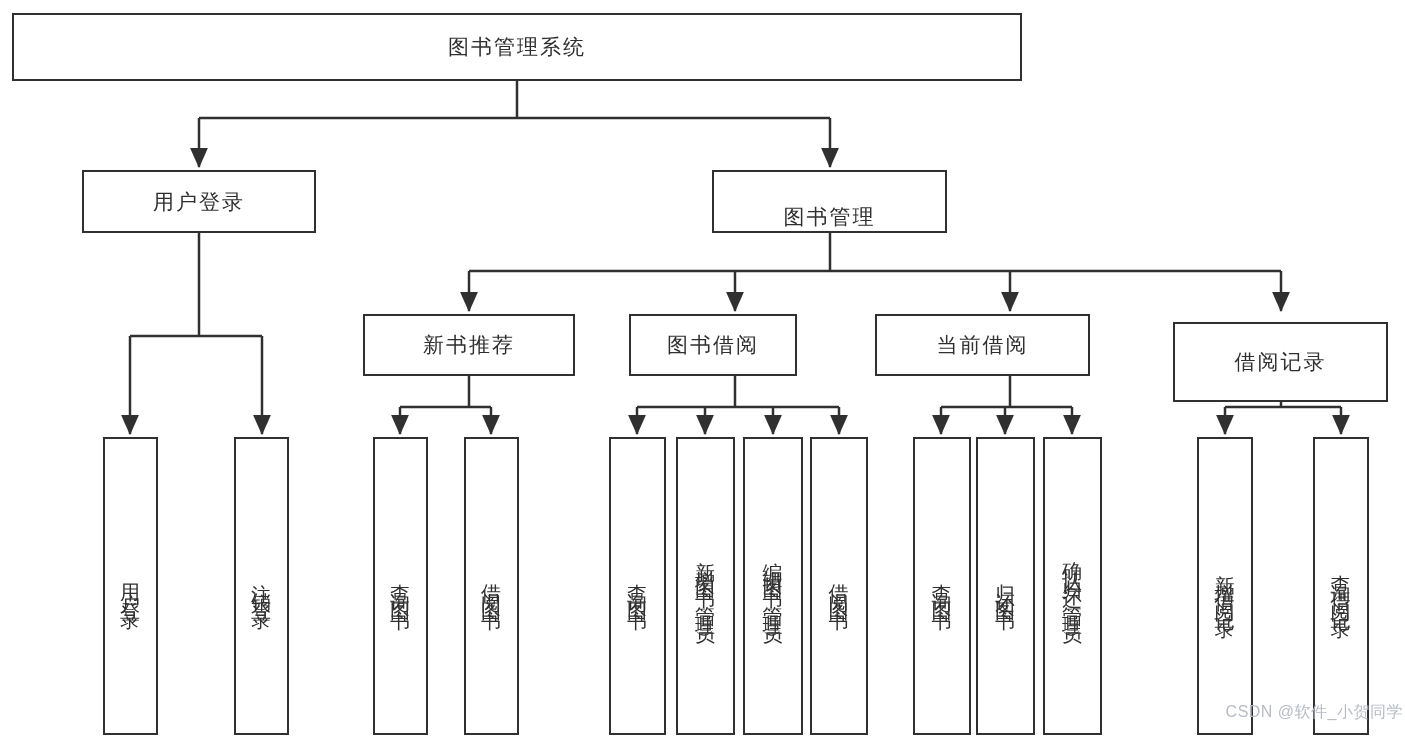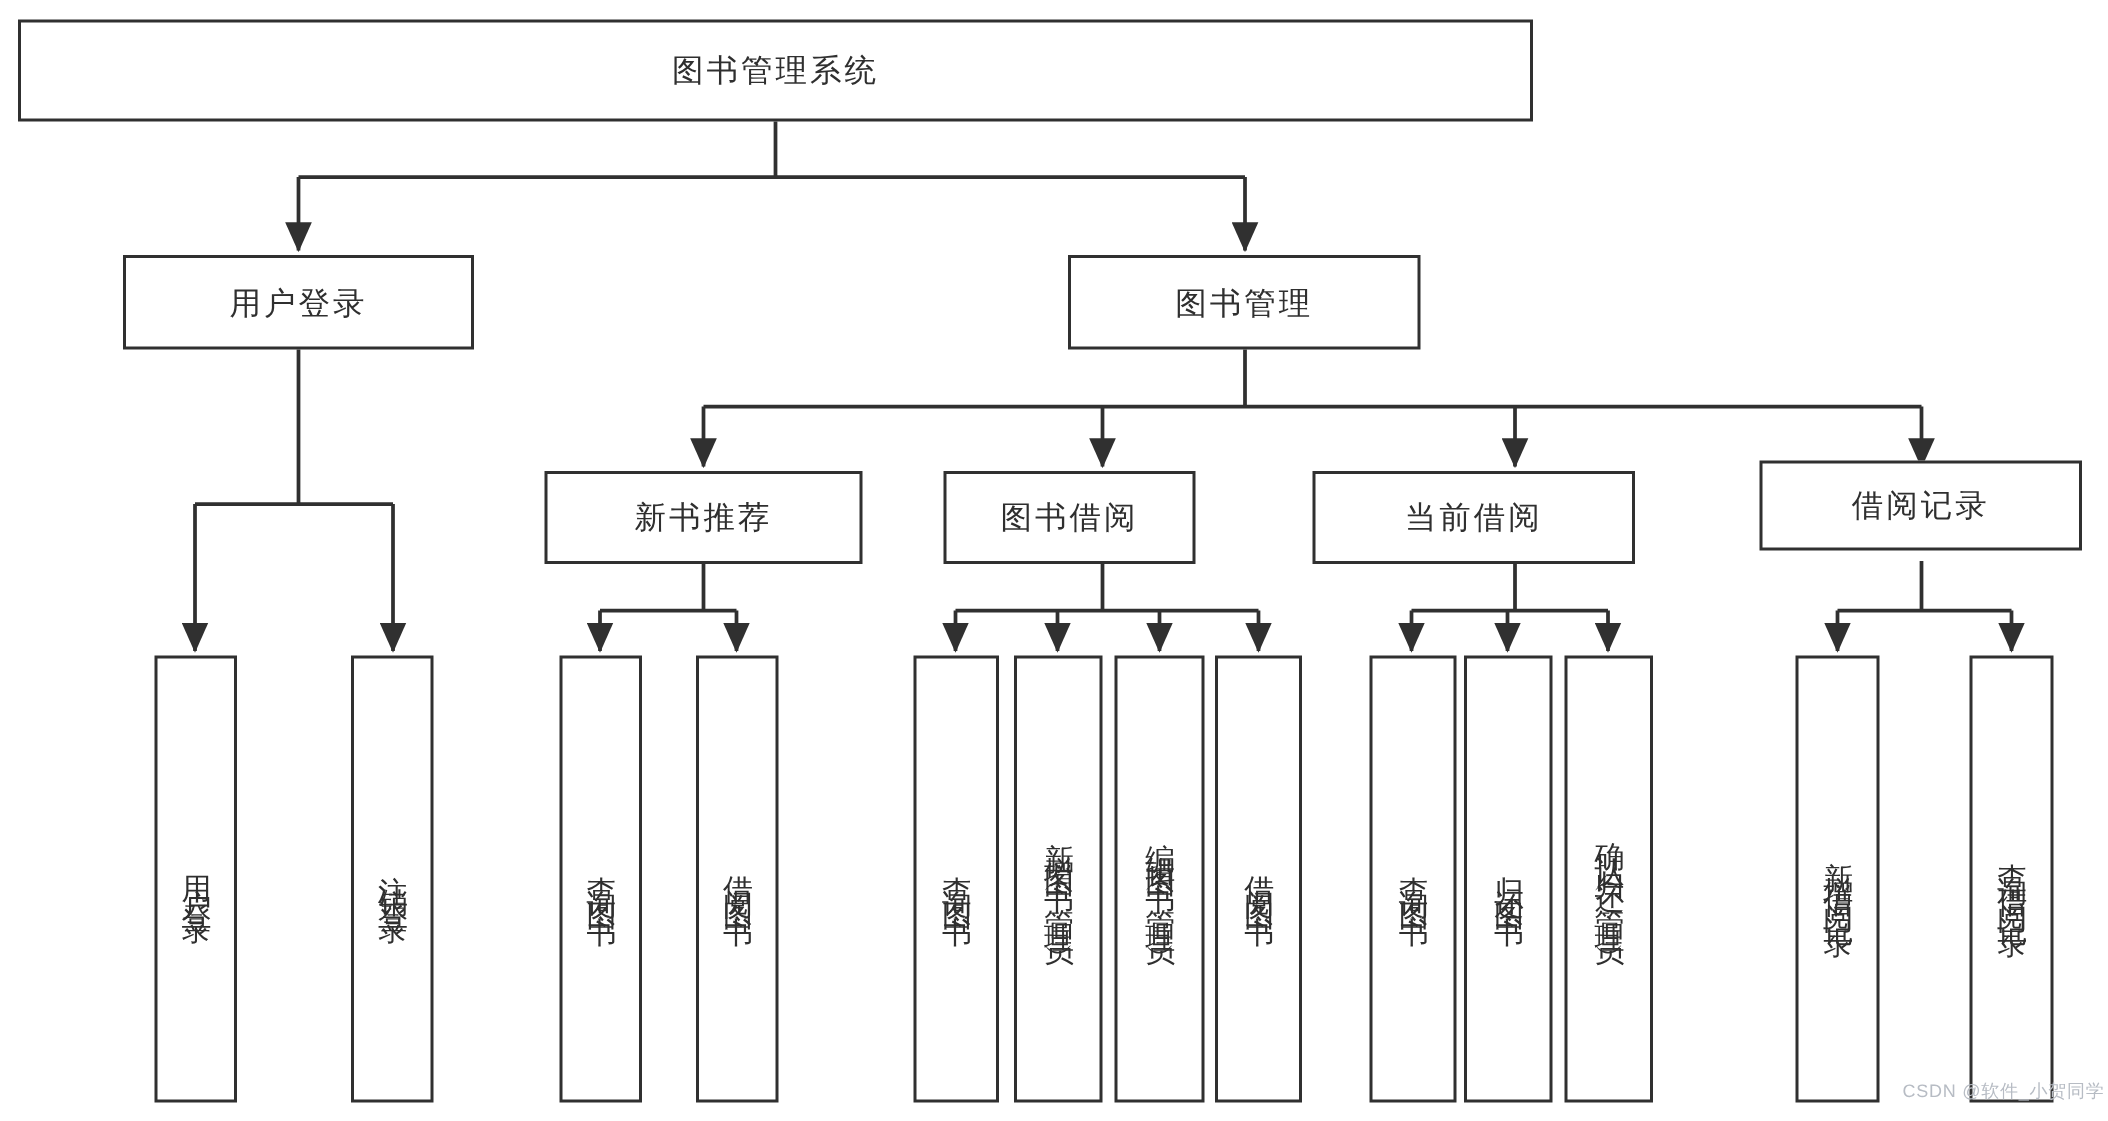--- a/index.html
+++ b/index.html
@@ -15,22 +15,22 @@
     position:absolute;z-index:2;box-sizing:border-box;background:#fff;
     border:2.5px solid var(--line);color:var(--text);
     display:flex;align-items:center;justify-content:center;text-align:center;
   }
   .h-label{font-size:21px;letter-spacing:2px;white-space:nowrap;}
   .v-label{
     writing-mode:vertical-rl;text-orientation:mixed;
     font-size:20px;letter-spacing:9px;line-height:1.1;
   }
   .watermark{
-    position:absolute;z-index:3;right:2px;top:719px;
-    font-size:12px;letter-spacing:0.5px;color:var(--watermark);white-space:nowrap;
+    position:absolute;z-index:3;right:2px;top:702px;
+    font-size:16px;letter-spacing:0.5px;color:var(--watermark);white-space:nowrap;
   }
 </style>
 </head>
 <body>
 
 <div class="stage">
 
   <svg class="connectors" width="1405" height="747" viewBox="0 0 1405 747" xmlns="http://www.w3.org/2000/svg">
     <defs>
       <marker id="arrow" orient="auto" markerUnits="userSpaceOnUse" markerWidth="20" markerHeight="18" refX="17" refY="8" viewBox="0 0 18 16">
@@ -72,34 +72,34 @@
     <line x1="1341" y1="407" x2="1341" y2="434" marker-end="url(#arrow)"></line>
   </svg>
 
   <div class="box" style="left:12px;top:13px;width:1010px;height:68px;">
     <span class="h-label">图书管理系统</span>
   </div>
 
   <div class="box" style="left:82px;top:170px;width:234px;height:63px;">
     <span class="h-label">用户登录</span>
   </div>
-  <div class="box" style="left:712px;top:170px;width:235px;height:63px;">
+  <div class="box" style="left:712px;top:170px;width:235px;height:63px;align-items:flex-end;">
     <span class="h-label">图书管理</span>
   </div>
 
   <div class="box" style="left:363px;top:314px;width:212px;height:62px;text-align:right;">
     <span class="h-label">新书推荐</span>
   </div>
   <div class="box" style="left:629px;top:314px;width:168px;height:62px;">
     <span class="h-label">图书借阅</span>
   </div>
   <div class="box" style="left:875px;top:314px;width:215px;height:62px;">
     <span class="h-label">当前借阅</span>
   </div>
-  <div class="box" style="left:1173px;top:307px;width:215px;height:60px;">
+  <div class="box" style="left:1173px;top:322px;width:215px;height:80px;">
     <span class="h-label">借阅记录</span>
   </div>
 
   <div class="box" style="left:103px;top:437px;width:55px;height:298px;">
     <span class="v-label">用户登录</span>
   </div>
   <div class="box" style="left:234px;top:437px;width:55px;height:298px;">
     <span class="v-label">注销登录</span>
   </div>
   <div class="box" style="left:373px;top:437px;width:55px;height:298px;">

